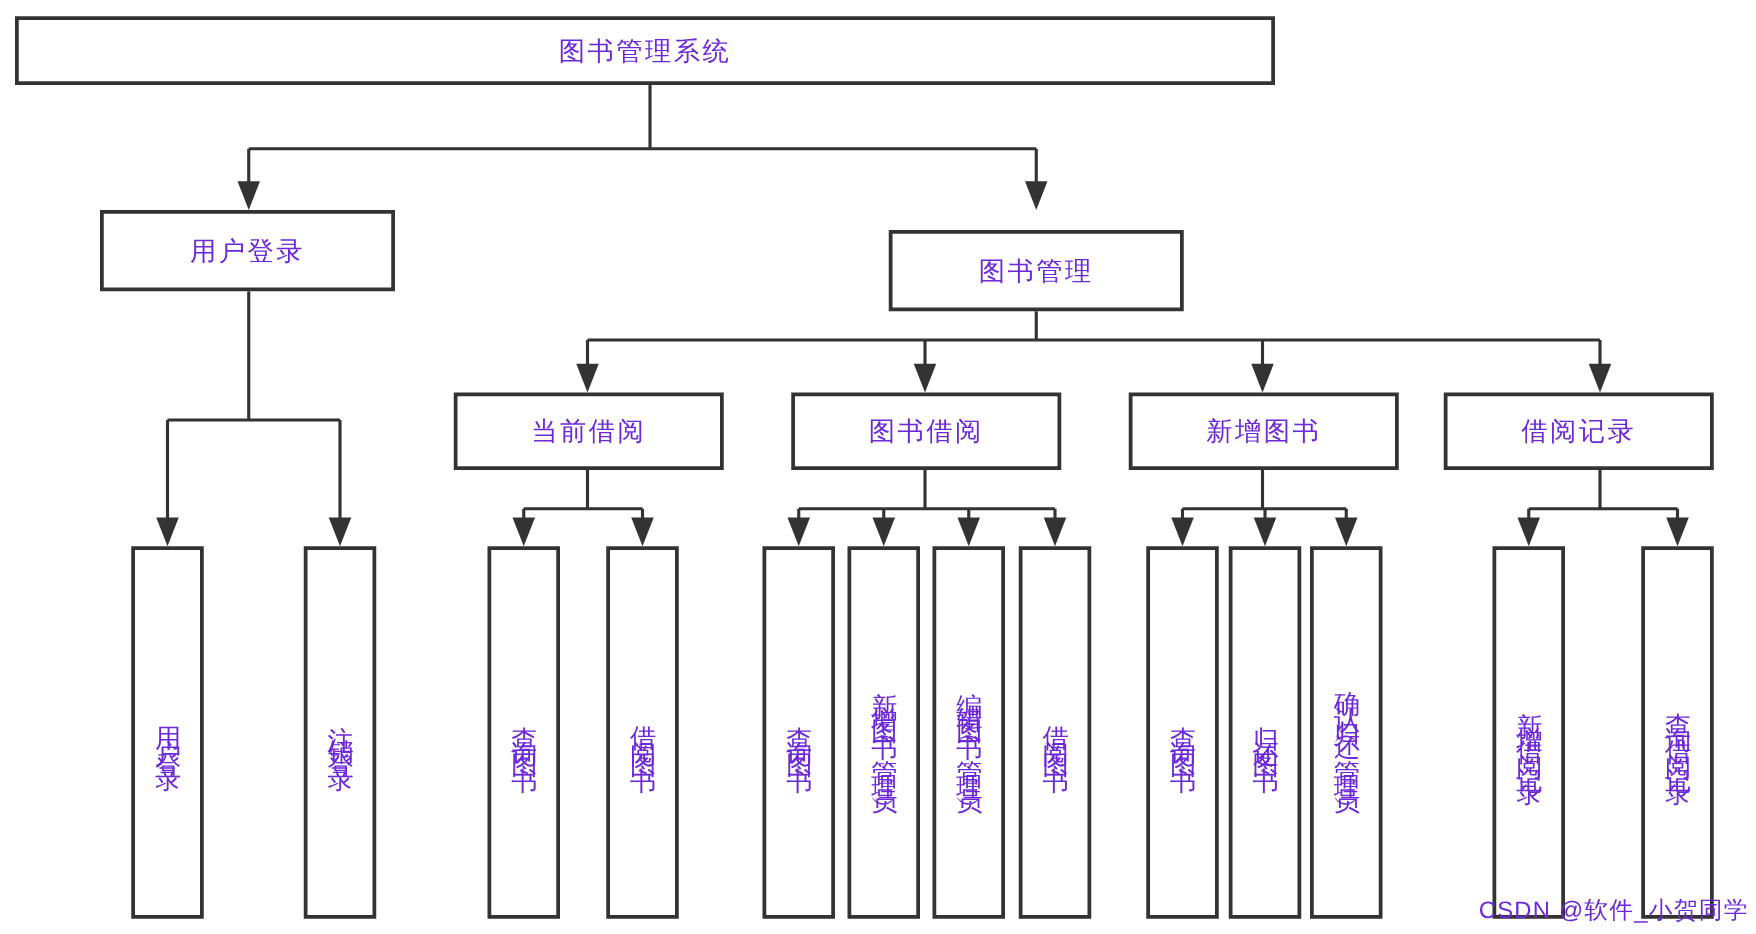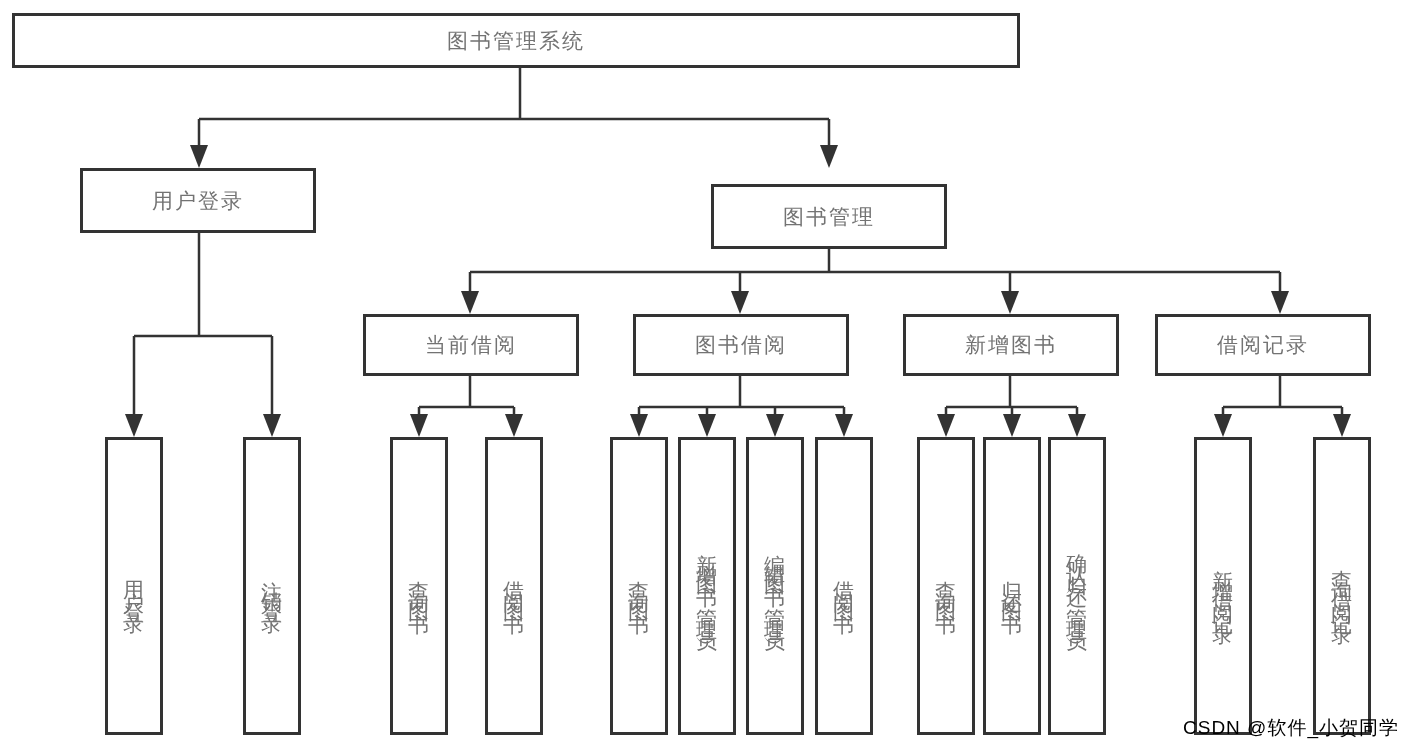--- a/index.html
+++ b/index.html
@@ -24,21 +24,21 @@
     pointer-events: none;
   }
   .node {
     position: absolute;
     box-sizing: border-box;
     border: 3px solid #333333;
     background: #ffffff;
     display: flex;
     align-items: center;
     justify-content: center;
-    color: #737373;
+    color: #6d28d9;
   }
   .hbox {
     font-size: 21px;
     letter-spacing: 2px;
     white-space: nowrap;
   }
   .root-box {
     left: 12px; top: 13px; width: 1008px; height: 55px;
     border-width: 3px;
   }
@@ -77,21 +77,21 @@
   .leaf-9  { left: 983px;  }
   .leaf-10 { left: 1048px; }
   .leaf-11 { left: 1194px; }
   .leaf-12 { left: 1313px; }
   .watermark {
     position: absolute;
     left: 1183px;
     top: 715px;
     font-size: 19px;
     letter-spacing: 1px;
-    color: #000000;
+    color: #6d28d9;
     white-space: nowrap;
   }
 </style>
 </head>
 <body>
 
 <div class="canvas">
 
   <svg class="connector-layer" viewBox="0 0 1405 747" xmlns="http://www.w3.org/2000/svg">
     <g stroke="#333333" stroke-width="2.5" fill="none">

